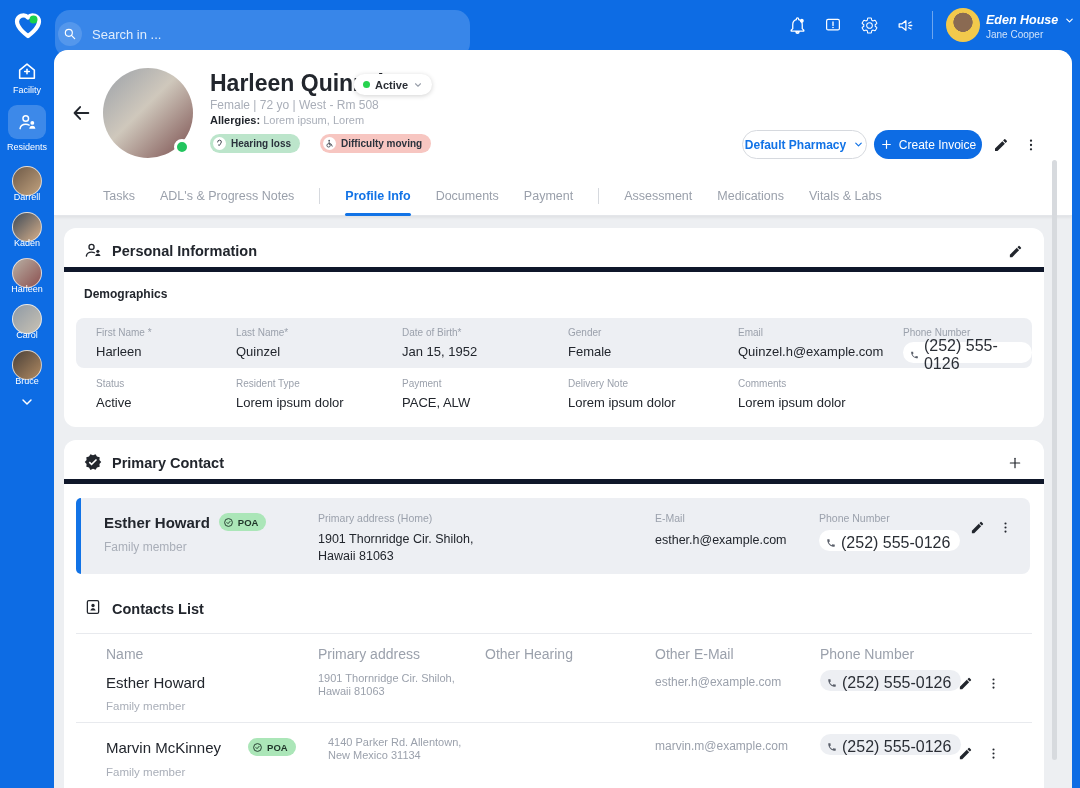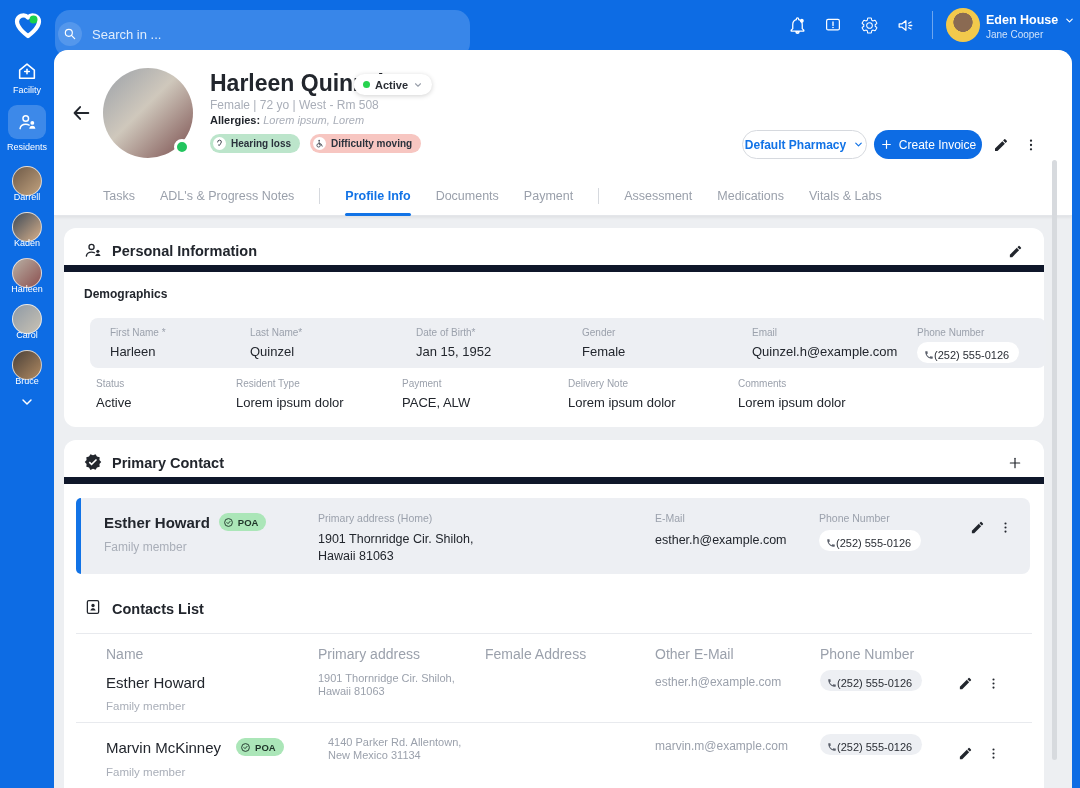--- a/index.html
+++ b/index.html
@@ -10,21 +10,21 @@
   
   .topbar { position:absolute; left:0; top:0; width:1080px; height:50px; background:#0d6ce4; }
   .logo { position:absolute; left:12px; top:9px; width:32px; height:32px; }
   .search { position:absolute; left:55px; top:10px; width:415px; height:48px; border-radius:15px; background:rgba(255,255,255,.18); display:flex; align-items:center; }
   .search-circle { width:24px; height:24px; margin-left:3px; border-radius:50%; background:rgba(255,255,255,.14); display:flex; align-items:center; justify-content:center; }
   .search input { flex:1; background:transparent; border:none; outline:none; color:#fff; font-size:13px; padding-left:10px; font-family:"Liberation Sans",sans-serif; }
   .search input::placeholder { color:rgba(255,255,255,.85); }
   .top-ic { position:absolute; top:12px; width:26px; height:26px; display:flex; align-items:center; justify-content:center; cursor:pointer; }
   .top-div { position:absolute; top:11px; width:1px; height:28px; background:rgba(255,255,255,.4); }
   .tb-avatar { position:absolute; top:8px; width:34px; height:34px; border-radius:50%; background:radial-gradient(circle at 50% 42%, #8a6a52 36%, #f2c94c 38%); }
-  .tb-org { position:absolute; left:986px; top:13px; font-size:12.5px; font-weight:bold; color:#fff; display:flex; align-items:center; gap:6px; }
+  .tb-org { position:absolute; left:986px; top:13px; font-size:12.5px; font-weight:bold; color:#fff; display:flex; align-items:center; gap:6px;font-style:italic; }
   .tb-user { position:absolute; left:986px; top:29px; font-size:10px; color:rgba(255,255,255,.8); }
 
   
   .sidebar { position:absolute; left:0; top:50px; width:54px; height:738px; background:#0d6ce4; }
   .side-label { width:54px; text-align:center; font-size:9px; color:#fff; position:absolute; }
   .side-ico-wrap { position:absolute; left:50%; transform:translateX(-50%); display:flex; align-items:center; justify-content:center; }
   .residents-active { width:38px; height:34px; border-radius:9px; background:rgba(255,255,255,.2); }
   .s-avatar { position:absolute; left:12px; width:30px; height:30px; border-radius:50%; border:1px solid rgba(255,255,255,.7); }
 
   
@@ -34,50 +34,50 @@
   .back-btn { position:absolute; left:14px; top:50px; width:26px; height:26px; cursor:pointer; display:flex; align-items:center; justify-content:center; }
   .p-avatar { position:absolute; left:49px; top:18px; width:90px; height:90px; border-radius:50%;
       background:linear-gradient(135deg,#9aa0a8 0%,#cfc8bc 45%,#7a4d4d 100%); }
   .p-status-dot { position:absolute; right:3px; bottom:3px; width:16px; height:16px; border-radius:50%; background:#22c55e; border:3px solid #fff; }
   .p-name { position:absolute; left:156px; top:20px; font-size:23px; font-weight:bold; color:#22262d; }
   .status-pill { position:absolute; left:300px; top:24px; height:21px; padding:0 9px; background:#fff; border-radius:11px; box-shadow:0 1px 5px rgba(0,0,0,.18); display:flex; align-items:center; gap:5px; font-size:11px; font-weight:bold; color:#2a2e35; cursor:pointer; }
   .status-pill .dot { width:7px; height:7px; border-radius:50%; background:#27d34f; }
   .p-meta { position:absolute; left:156px; top:48px; font-size:12px; color:#a9aeb8; }
   .p-allergy { position:absolute; left:156px; top:64px; font-size:11px; }
   .p-allergy b { color:#22262d; font-weight:bold; }
-  .p-allergy span { color:#a9aeb8;font-style:italic; }
-  .p-tags { position:absolute; left:156px; top:84px; display:flex; gap:10px;justify-content:flex-end; }
+  .p-allergy span { color:#a9aeb8; }
+  .p-tags { position:absolute; left:156px; top:84px; display:flex; gap:20px;justify-content:flex-end; }
   .tag { height:19px; border-radius:10px; display:flex; align-items:center; gap:5px; padding:0 9px 0 3px; font-size:10px; font-weight:bold; color:#2a323c; }
   .tag .ticon { width:13px; height:13px; border-radius:50%; background:#fff; display:flex; align-items:center; justify-content:center; font-size:8px; }
   .tag.green { background:#bce5cb; }
   .tag.red { background:#f7c6c1; }
   .pharmacy-btn { position:absolute; left:688px; top:80px; width:125px; height:29px; border:1px solid #d6d9de; border-radius:15px; background:#fff; color:#1273e6; font-size:12px; font-weight:bold; display:flex; align-items:center; justify-content:center; gap:7px; cursor:pointer; }
   .invoice-btn { position:absolute; left:820px; top:80px; width:108px; height:29px; border:none; border-radius:15px; background:#0d6ce4; color:#fff; font-size:12px; display:flex; align-items:center; justify-content:center; gap:6px; cursor:pointer; font-family:"Liberation Sans",sans-serif; }
   .hdr-ico { position:absolute; width:22px; height:22px; display:flex; align-items:center; justify-content:center; cursor:pointer; }
 
   .tabs { position:absolute; left:49px; bottom:0; height:38px; display:flex; align-items:center; gap:25px; }
   .tab { font-size:12.5px; color:#9aa0ab; cursor:pointer; position:relative; height:38px; display:flex; align-items:center; }
   .tab.active { color:#1273e6; font-weight:bold; }
   .tab.active::after { content:""; position:absolute; left:0; right:0; bottom:-1px; height:3px; border-radius:2px; background:#1273e6; }
   .tab-div { width:1px; height:16px; background:#d6d9de; }
 
   
   .card { position:absolute; left:10px; width:980px; background:#fff; border-radius:12px; }
-  .card-hd { position:relative; height:44px; border-bottom:7px solid #0f172a; }
+  .card-hd { position:relative; height:44px; border-bottom:5px solid #0f172a; }
   .card-hd .sec-ico { position:absolute; left:20px; top:13px; }
   .card-hd .sec-title { position:absolute; left:48px; top:15px; font-size:14.5px; font-weight:bold; color:#22262d; }
   .card-hd .hd-action { position:absolute; right:18px; top:12px; width:22px; height:22px; display:flex; align-items:center; justify-content:center; cursor:pointer; }
 
   .flabel { font-size:10px; color:#9ba1ac; }
   .fvalue { font-size:13px; color:#22262d; margin-top:6px; }
-  .phone-pill { display:inline-flex; align-items:center; height:21px; padding:4px 10px 0 7px; border-radius:11px; font-size:11px; color:#2a2e35; }
+  .phone-pill { display:inline-flex; align-items:center; gap:5px; height:21px; padding:4px 10px 0 7px; border-radius:11px; font-size:16px; color:#2a2e35; }
   .phone-pill.white { background:#fff; }
   .phone-pill.gray { background:#edeff3; }
 
-  .gray-row { position:absolute; left:12px; width:956px; height:50px; background:#edeff3; border-radius:8px;margin-left:14px; }
+  .gray-row { position:absolute; left:12px; width:956px; height:50px; background:#edeff3; border-radius:8px; }
   .gcol { position:absolute; top:9px; }
 
   .poa { display:inline-flex; align-items:center; gap:4px; height:18px; padding:0 8px 0 4px; border-radius:9px; background:#abe6b8; font-size:9.5px; font-weight:bold; color:#1e3328; }
 
   .pc-card { position:absolute; left:12px; top:58px; width:954px; height:76px; background:#edeff3; border-radius:8px; }
   .pc-card::before { content:""; position:absolute; left:0; top:0; bottom:0; width:5px; background:#1273e6; border-radius:8px 0 0 8px; }
 
   .row-div { position:absolute; left:12px; right:12px; height:1px; background:#e8eaee; }
   .ccol-label { position:absolute; font-size:14px; color:#9ba1ac; }
   .addr { font-size:11px; color:#9ba1ac; line-height:13px; }
@@ -416,21 +416,21 @@
           <rect x="4.5" y="3.5" width="15" height="17" rx="1.8" fill="none" stroke="#22262d" stroke-width="1.7"></rect>
           <circle cx="12" cy="10" r="2.2" fill="#22262d"></circle>
           <path d="M8.5 16.8c.5-2.4 2.2-3 3.5-3s3 .6 3.5 3z" fill="#22262d"></path>
         </svg>
     </span>
     <span class="abs" style="left:48px; top:161px; font-size:14.5px; font-weight:bold; color:#22262d">Contacts List</span>
     <div class="row-div" style="top:193px"></div>
 
     <span class="ccol-label" style="left:42px;  top:206px">Name</span>
     <span class="ccol-label" style="left:254px; top:206px">Primary address</span>
-    <span class="ccol-label" style="left:421px; top:206px">Female Address</span>
+    <span class="ccol-label" style="left:421px; top:206px">Other Hearing</span>
     <span class="ccol-label" style="left:591px; top:206px">Other E-Mail</span>
     <span class="ccol-label" style="left:756px; top:206px">Phone Number</span>
 
     <div class="abs" style="left:0; top:222px; width:980px; height:60px">
       <span class="abs" style="left:42px; top:12px; font-size:15px; color:#22262d">Esther Howard</span>
       <span class="abs" style="left:42px; top:38px; font-size:11.5px; color:#a9aeb8">Family member</span>
       <div class="abs addr" style="left:254px; top:10px">
         <div>1901 Thornridge Cir. Shiloh,</div>
         <div>Hawaii 81063</div>
       </div>
@@ -450,21 +450,21 @@
         <svg viewBox="0 0 24 24" width="15" height="15">
             <circle cx="12" cy="5.5" r="1.7" fill="#22262d"></circle>
             <circle cx="12" cy="12" r="1.7" fill="#22262d"></circle>
             <circle cx="12" cy="18.5" r="1.7" fill="#22262d"></circle>
           </svg>
       </span>
     </div>
     <div class="row-div" style="top:282px"></div>
 
     <div class="abs" style="left:0; top:286px; width:980px; height:60px">
-      <span class="abs" style="left:42px; top:12px; display:flex; align-items:center; gap:15px">
+      <span class="abs" style="left:42px; top:12px; display:flex; align-items:center; gap:27px">
         <span style="font-size:15px; color:#22262d">Marvin McKinney</span>
         <span class="poa">
           <svg viewBox="0 0 24 24" width="11" height="11">
               <circle cx="12" cy="12" r="8.5" fill="none" stroke="#1e3328" stroke-width="2"></circle>
               <polyline points="8.5,12 11,14.5 15.5,9.5" fill="none" stroke="#1e3328" stroke-width="2" stroke-linecap="round" stroke-linejoin="round"></polyline>
             </svg>
           <span>POA</span>
         </span>
       </span>
       <span class="abs" style="left:42px; top:40px; font-size:11.5px; color:#a9aeb8">Family member</span>

